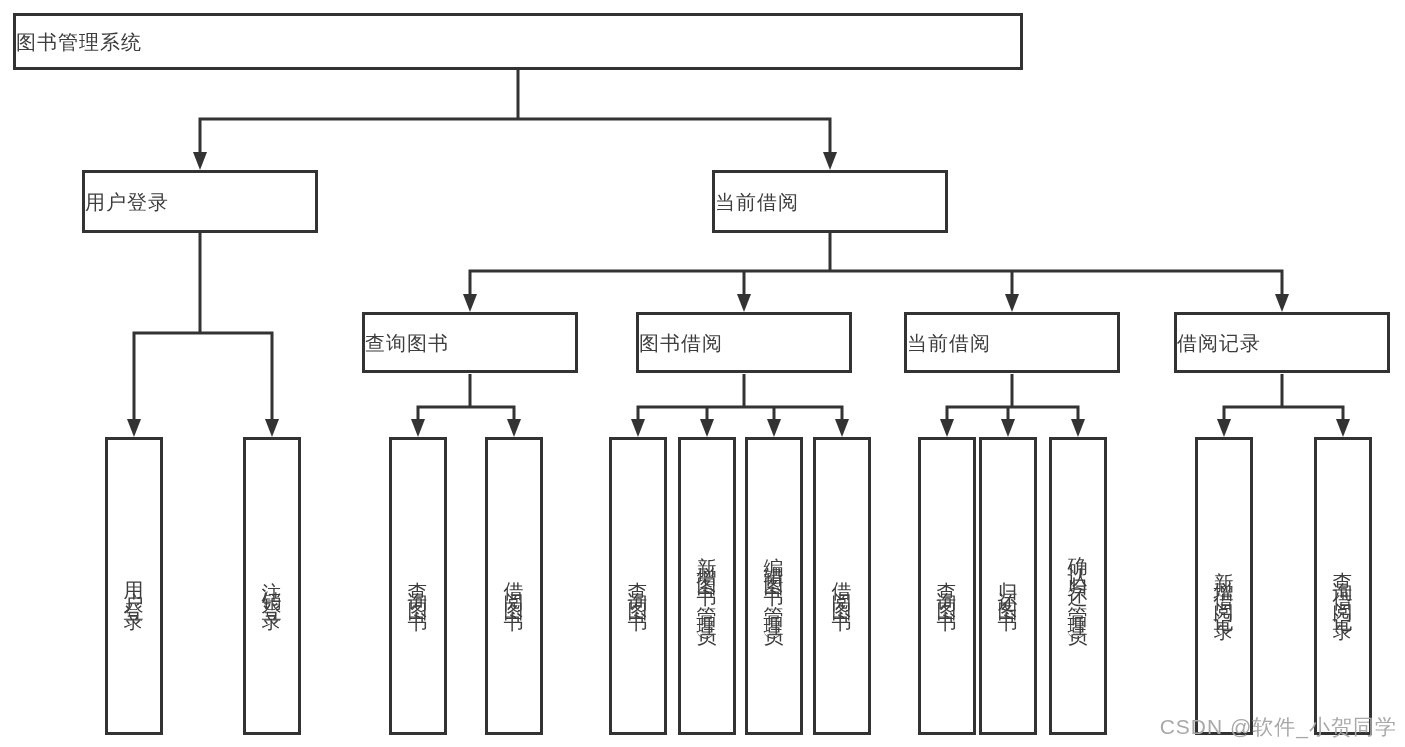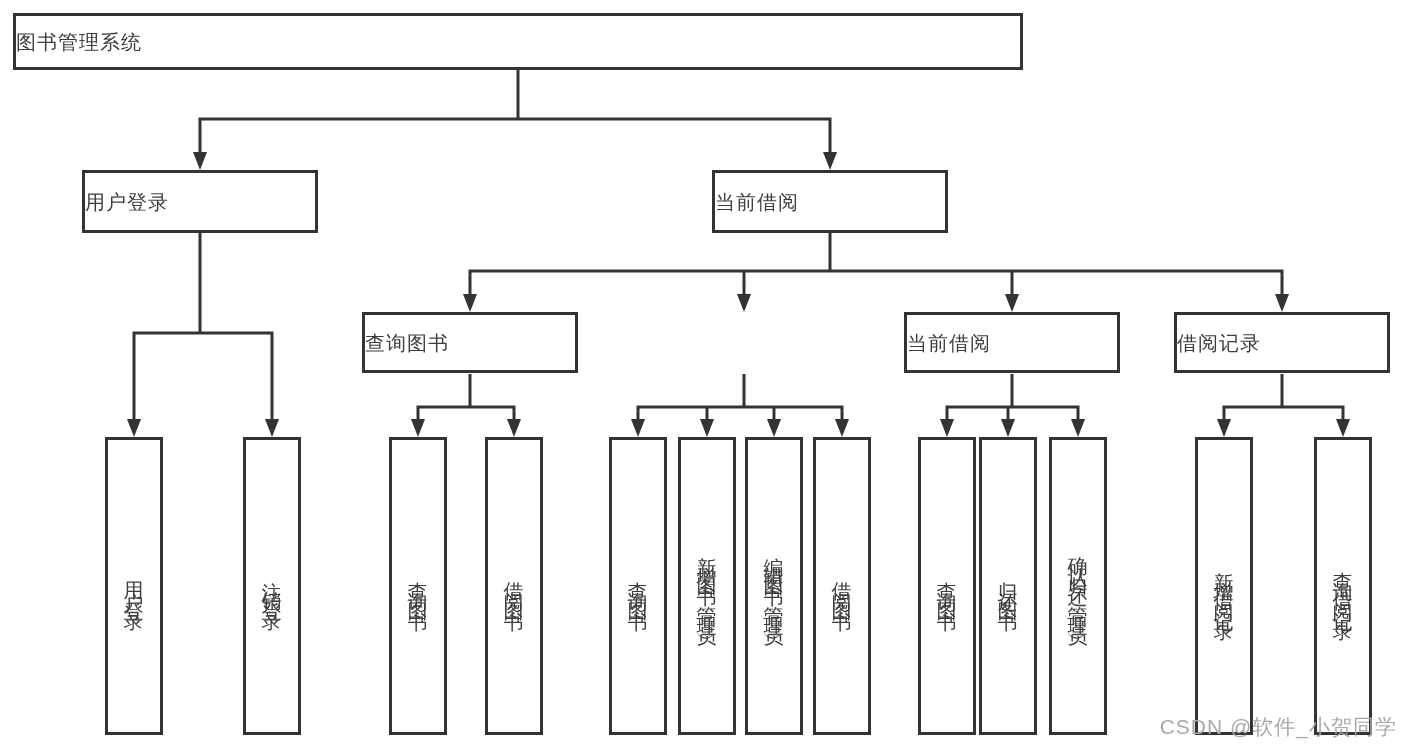--- a/index.html
+++ b/index.html
@@ -132,20 +132,23 @@
   <div class="node h" style="left:82px; top:170px; width:236px; height:63px;">
     <span class="lbl">用户登录</span>
   </div>
   <div class="node h" style="left:712px; top:170px; width:236px; height:63px;">
     <span class="lbl">当前借阅</span>
   </div>
 
   <div class="node h" style="left:362px; top:312px; width:216px; height:61px;">
     <span class="lbl">查询图书</span>
   </div>
+  <div class="node h" style="left:636px; top:312px; width:216px; height:61px;">
+    <span class="lbl">图书借阅</span>
+  </div>
   <div class="node h" style="left:1174px; top:312px; width:216px; height:61px;">
     <span class="lbl">借阅记录</span>
   </div>
   <div class="node h" style="left:904px; top:312px; width:216px; height:61px;">
     <span class="lbl">当前借阅</span>
   </div>
 
   <div class="node v" style="left:105px; top:437px; width:58px; height:298px;">
     <span class="lbl">用户登录</span>
   </div>

